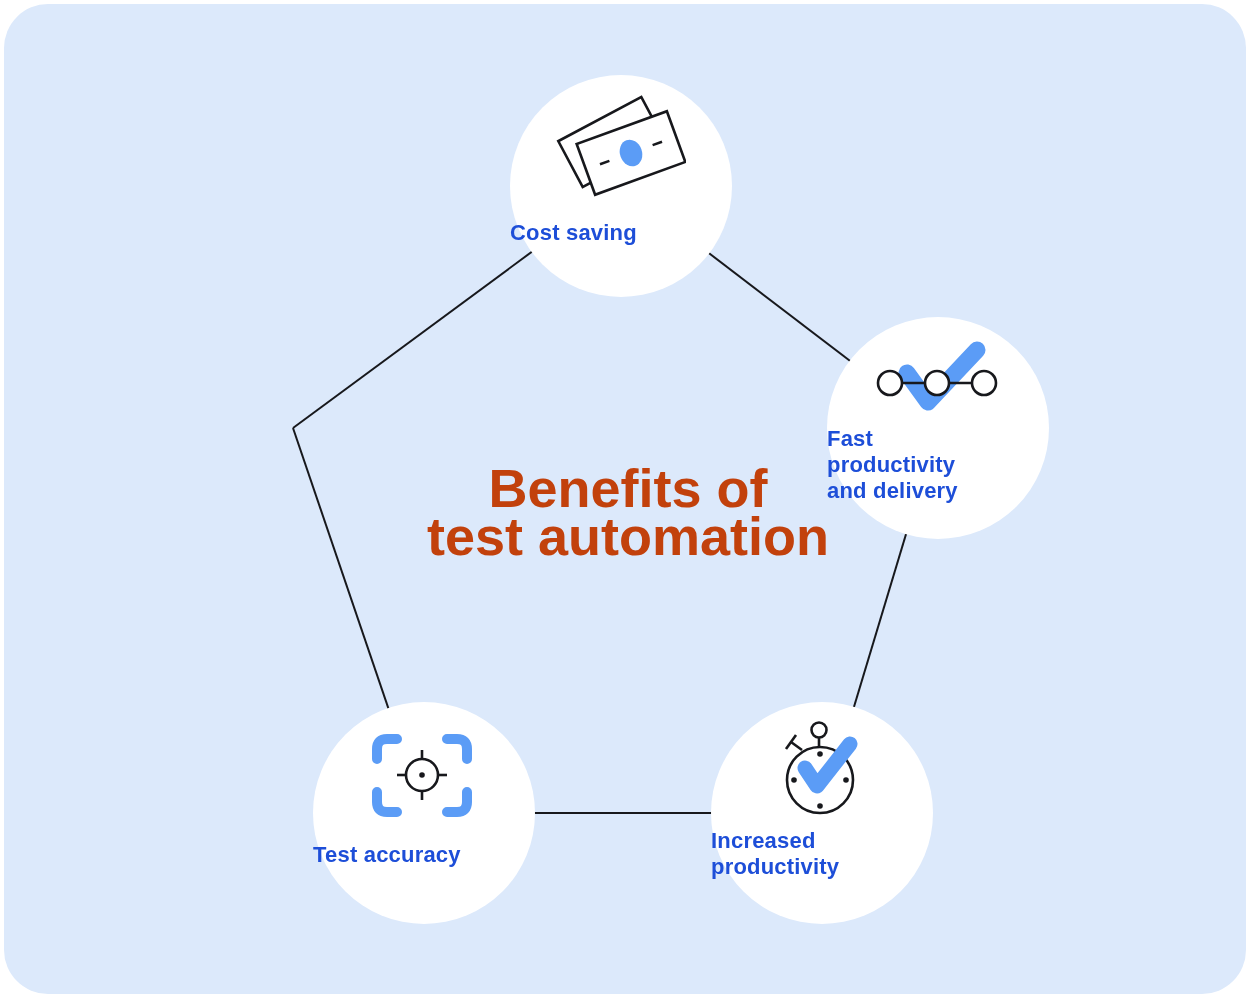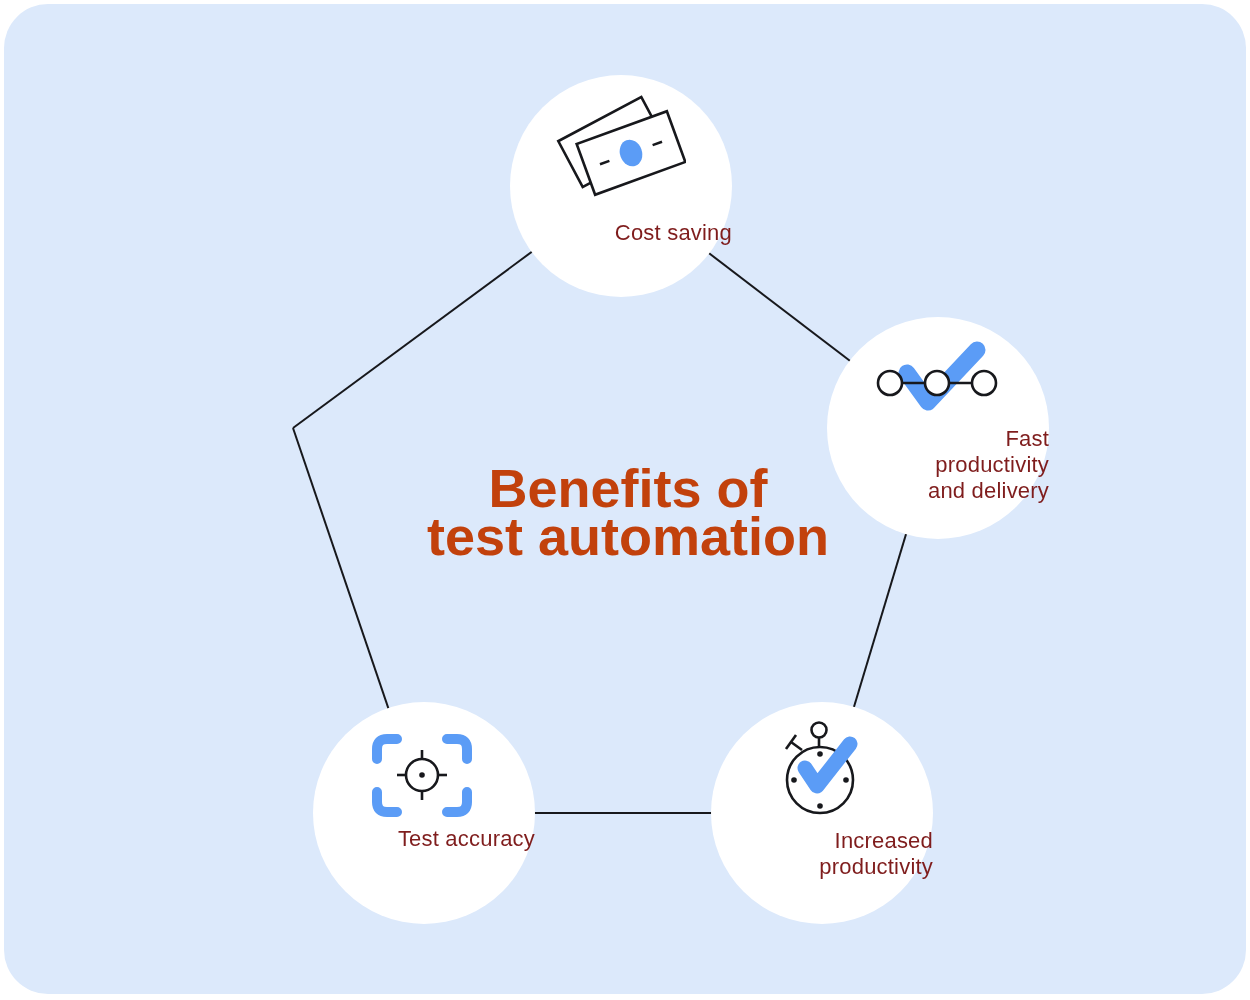--- a/index.html
+++ b/index.html
@@ -22,26 +22,26 @@
   .node{
     position:absolute;
     width:222px;height:222px;
     border-radius:50%;
     background:#ffffff;
   }
   .node .icon{position:absolute;}
   .node .label{
     position:absolute;
     left:0;width:222px;
-    text-align:right;
+    text-align:left;
     font-size:22px;
-    font-weight:400;
+    font-weight:700;
     line-height:26px;
     letter-spacing:0.2px;
-    color:#7f1d1d;
+    color:#1d4ed8;
     white-space:pre-line;
   }
   .center-title{
     position:absolute;
     left:378px;top:464px;
     width:500px;
     text-align:center;
     font-size:54px;
     font-weight:600;
     line-height:48px;
@@ -107,21 +107,21 @@
       </g>
       <g stroke="#17181c" stroke-width="2.6" fill="none">
         <circle cx="55" cy="42" r="16"></circle>
         <line x1="55" y1="17" x2="55" y2="26"></line>
         <line x1="55" y1="58" x2="55" y2="67"></line>
         <line x1="30" y1="42" x2="39" y2="42"></line>
         <line x1="71" y1="42" x2="80" y2="42"></line>
       </g>
       <circle cx="55" cy="42" r="2.8" fill="#17181c"></circle>
     </svg>
-    <div class="label" style="top:124px;">Test accuracy</div>
+    <div class="label" style="top:140px;">Test accuracy</div>
   </div>
 
   <div class="node" style="left:711px;top:702px;">
     <svg class="icon" style="left:54px;top:-2px;" width="112" height="118" viewBox="0 0 112 118">
       <g fill="none" stroke="#17181c" stroke-width="2.6">
         <circle cx="54" cy="30" r="7.5"></circle>
         <line x1="54" y1="37.5" x2="54" y2="47"></line>
         <line x1="37" y1="50" x2="26" y2="42"></line>
         <line x1="21" y1="49" x2="31" y2="35"></line>
         <circle cx="55" cy="80" r="33"></circle>

